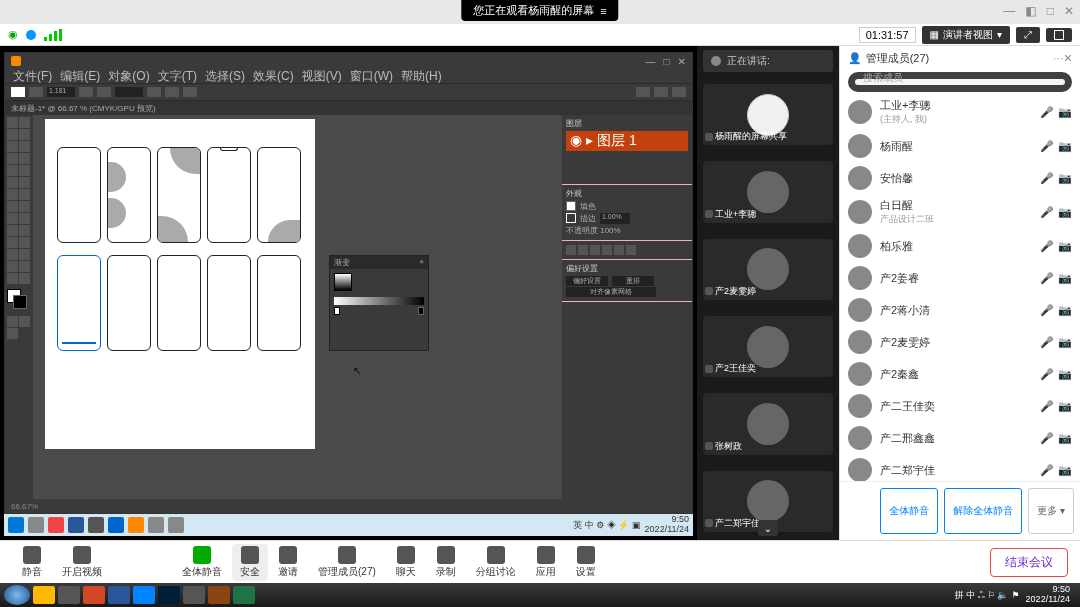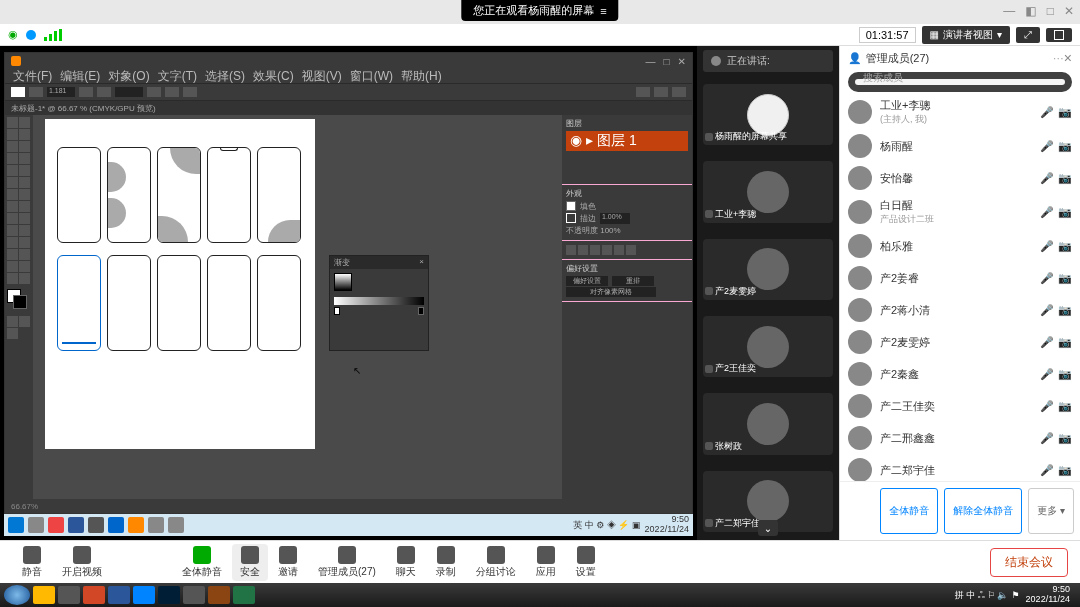--- a/index.html
+++ b/index.html
@@ -91,21 +91,21 @@
 .plist-foot { padding:6px; display:flex; gap:6px; justify-content:flex-end; border-top:1px solid #eee; }
 .plist-foot button { font-size:10px; padding:15px 8px; border:1px solid #0084ff; background:#fff; color:#0084ff; border-radius:3px; cursor:pointer; }
 .plist-foot .more { border-color:#ccc; color:#666; }
 
 
 .meet-toolbar { position:absolute; bottom:24px; left:0; right:0; height:43px; background:#fff; border-top:1px solid #ddd; display:flex; align-items:center; padding:0 12px; }
 .meet-toolbar .mbtn { display:flex; flex-direction:column; align-items:center; gap:1px; padding:0 10px; cursor:pointer; color:#333; font-size:10px; }
 .meet-toolbar .mbtn .mico { width:18px; height:18px; background:#555; border-radius:3px; }
 .meet-toolbar .mbtn.sec { background:#eee; border-radius:4px; padding:2px 8px; }
 .meet-toolbar .spacer { flex:1; }
-.meet-toolbar .end-btn { border:1px solid #e54545; color:#c2410c; padding:5px 14px; border-radius:4px; cursor:pointer; font-size:12px; }
+.meet-toolbar .end-btn { border:1px solid #e54545; color:#6d28d9; padding:5px 14px; border-radius:4px; cursor:pointer; font-size:12px; }
 
 
 .os-taskbar { position:absolute; bottom:0; left:0; right:0; height:24px; background:linear-gradient(#3a3a3a,#1a1a1a); display:flex; align-items:center; padding:0 4px; gap:3px; }
 .os-taskbar .start { width:26px; height:20px; background:radial-gradient(circle,#7db9e8,#1e5799); border-radius:50%; }
 .os-taskbar .tico { width:22px; height:18px; background:#555; border-radius:2px; }
 .os-taskbar .tray { margin-left:auto; color:#fff; font-size:9px; display:flex; align-items:center; gap:6px; padding-right:6px; }
 .os-taskbar .tray .clock { text-align:right; line-height:1.1; }
 
 .av-c1{background:#8a6d3b}.av-c2{background:#333}.av-c3{background:#7b5}.av-c4{background:#c77}.av-c5{background:#5a8}.av-c6{background:#a5c}.av-c7{background:#d93}.av-c8{background:#48a}.av-c9{background:#a84}.av-c10{background:#6a4}.av-c11{background:#c55}
 </style>

